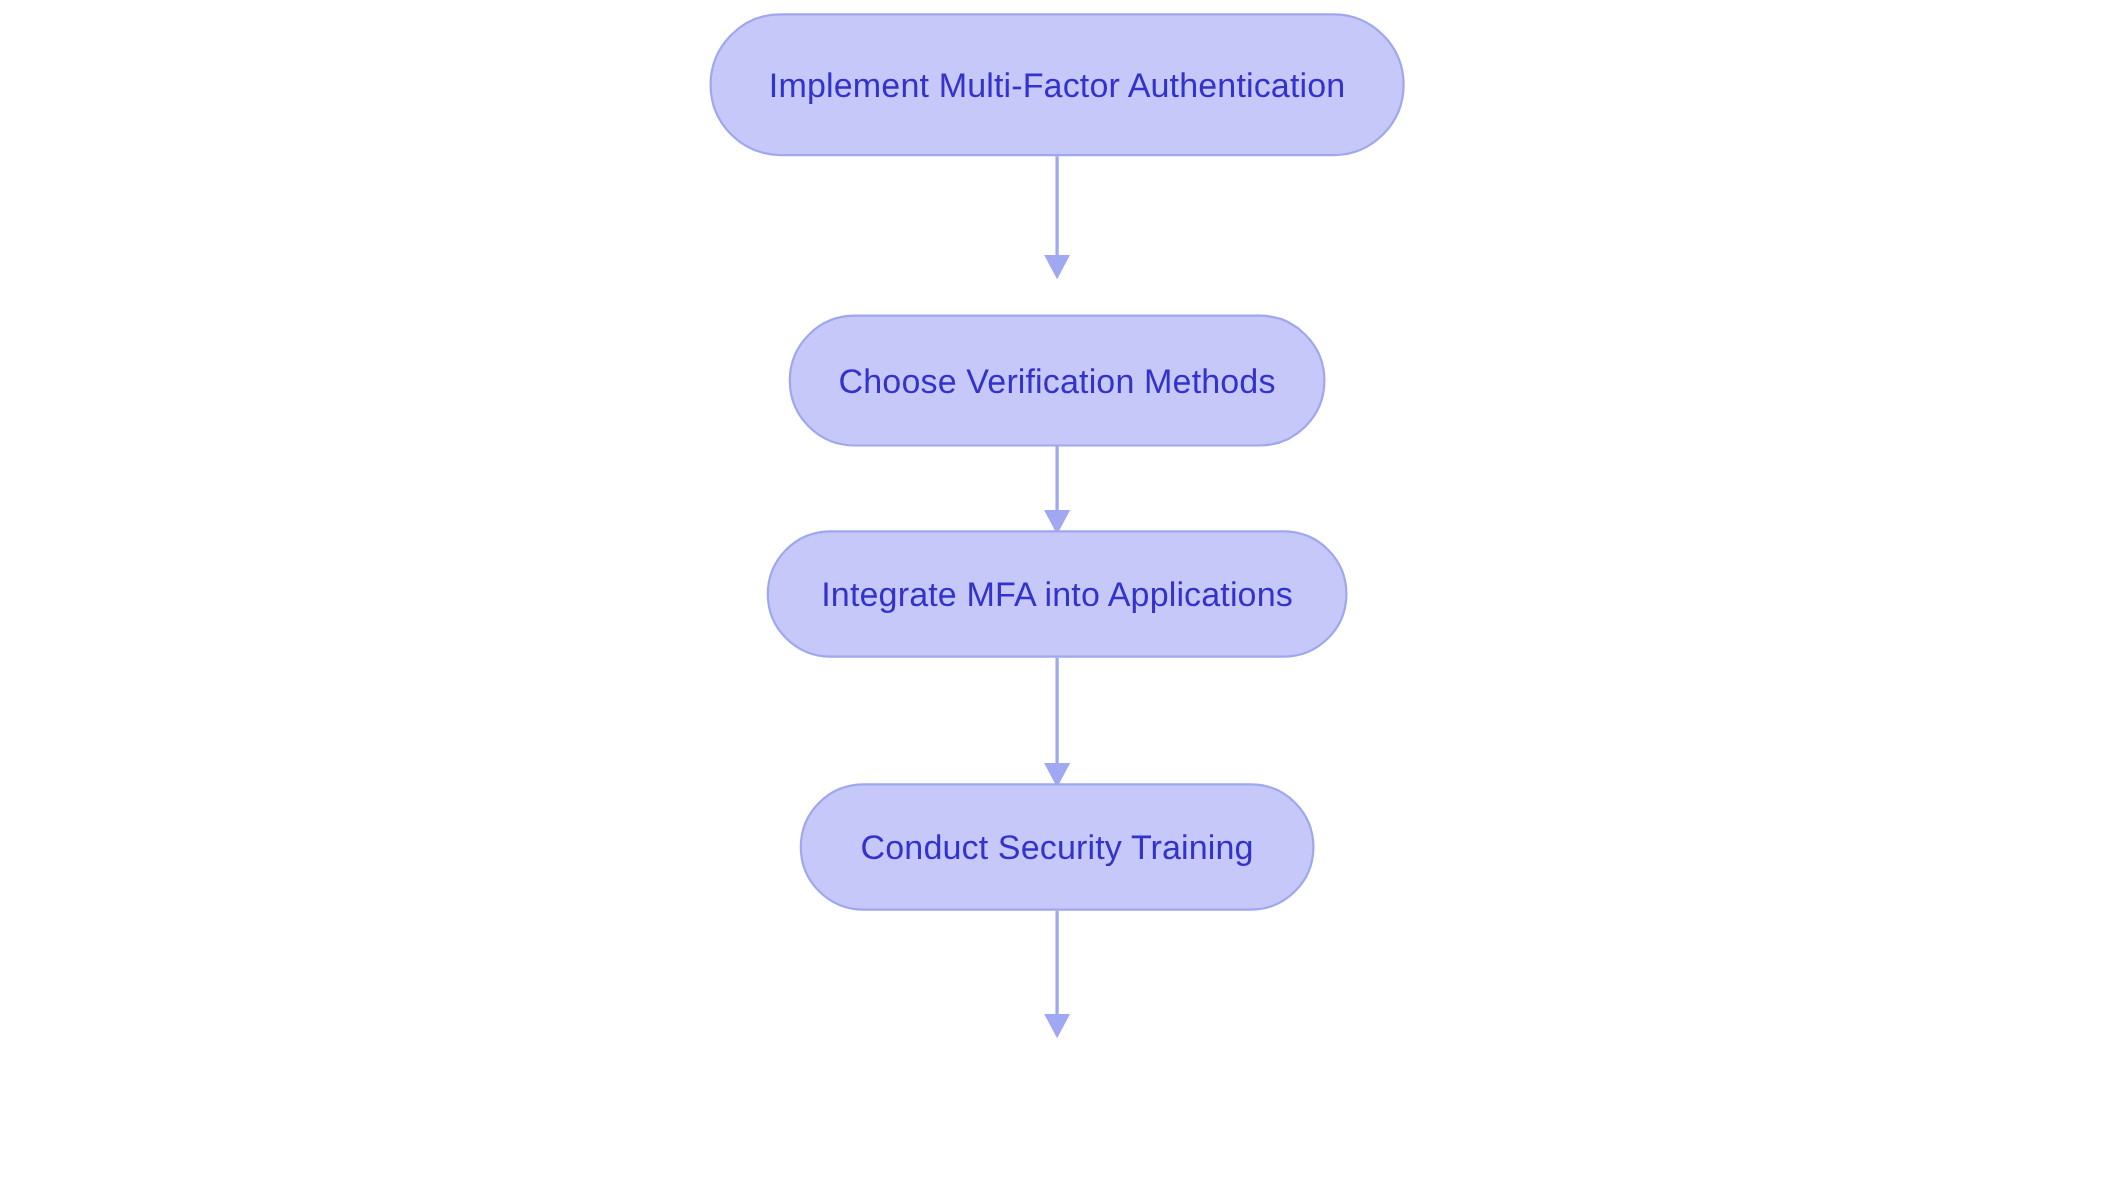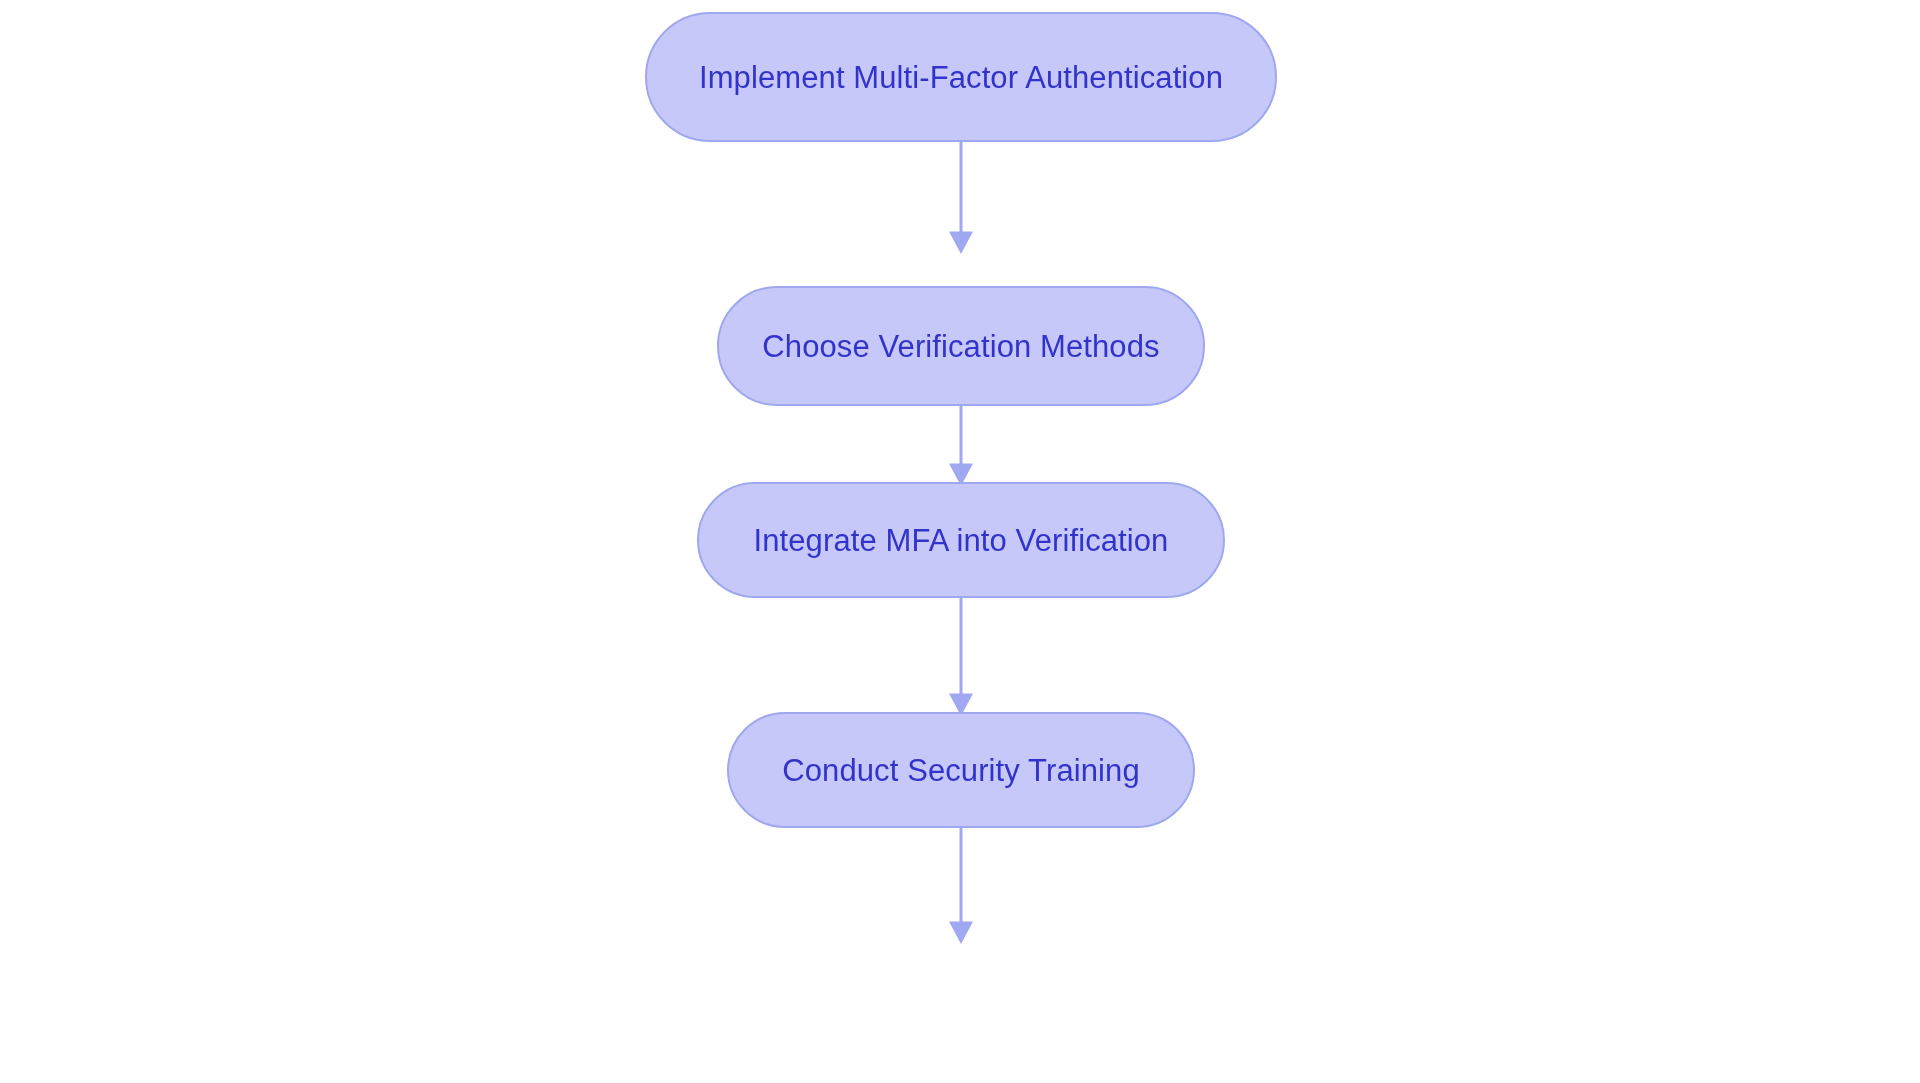--- a/index.html
+++ b/index.html
@@ -77,21 +77,21 @@
 
   <div class="node" id="node-0">
     <span class="node-label">Implement Multi-Factor Authentication</span>
   </div>
 
   <div class="node" id="node-1">
     <span class="node-label">Choose Verification Methods</span>
   </div>
 
   <div class="node" id="node-2">
-    <span class="node-label">Integrate MFA into Verification</span>
+    <span class="node-label">Integrate MFA into Applications</span>
   </div>
 
   <div class="node" id="node-3">
     <span class="node-label">Conduct Security Training</span>
   </div>
 
 
 </div>
 
 </body></html>

